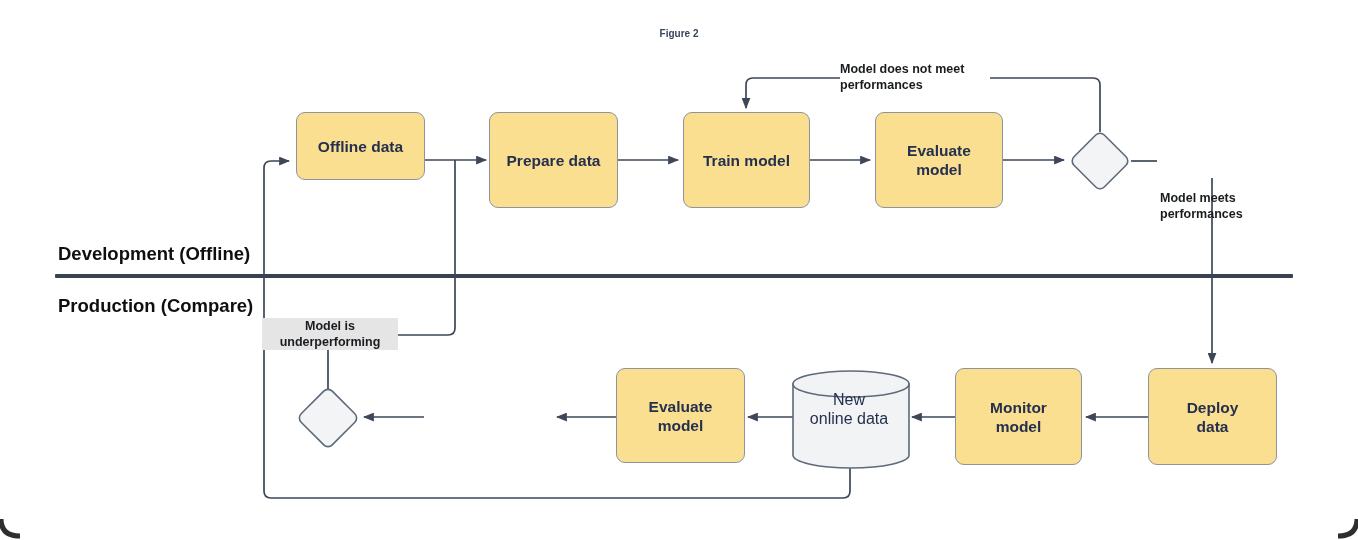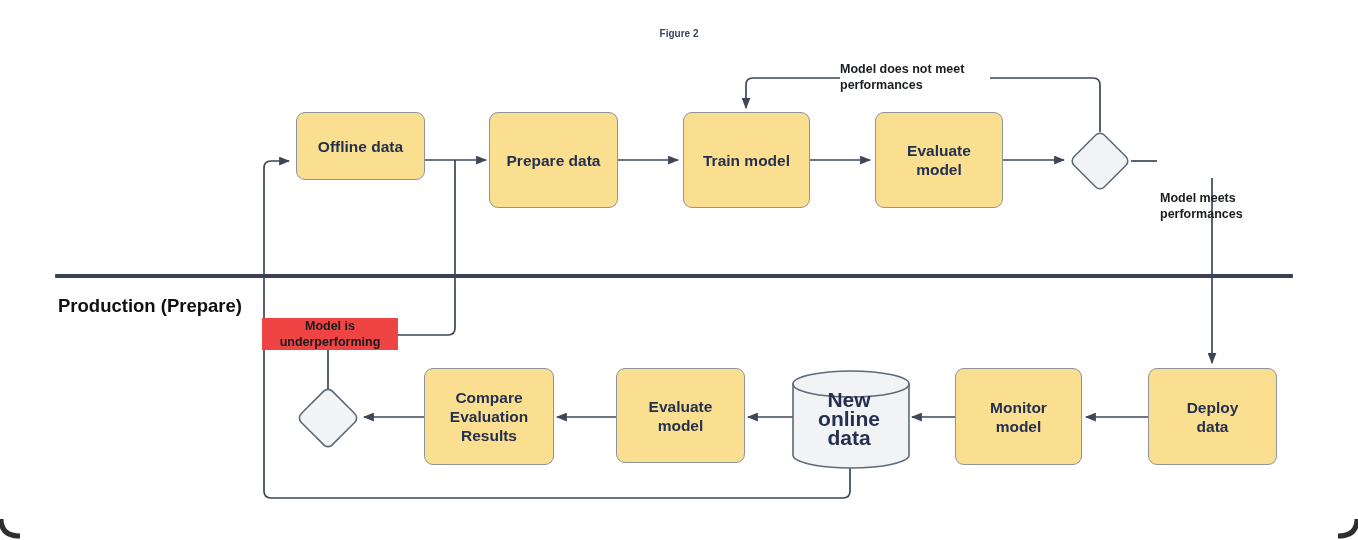--- a/index.html
+++ b/index.html
@@ -21,28 +21,28 @@
   .shape { fill:#f3f4f6; stroke:#5e6a7a; stroke-width:1.6; }
   .db    { fill:#f1f3f5; stroke:#5e6a7a; stroke-width:1.6; }
 
   .node { position:absolute; box-sizing:border-box; background:#FBDF90;
     border:1.6px solid #8f949b; border-radius:9px; color:#24304e;
     font-weight:bold; font-size:15.5px; line-height:19px;
     display:flex; align-items:center; justify-content:center;
     text-align:center; white-space:pre-line; }
 
   .cyl-label { position:absolute; left:795px; top:390px; width:108px;
-    color:#24304e; font-weight:bold; font-size:21px; line-height:19px;
+    color:#24304e; font-weight:normal; font-size:16px; line-height:19px;
     text-align:center; white-space:pre-line; }
 
   .edge-label { position:absolute; font-weight:bold; font-size:12.5px; line-height:16px;
     color:#191c1f; white-space:pre-line; }
   .edge-label.not-meet { left:840px; top:61px; width:150px; text-align:left; background:#ffffff; }
   .edge-label.meets { left:1160px; top:142px; width:110px; text-align:left;margin-top:48px; }
-  .edge-label.underperf { left:262px; top:318px; width:136px; text-align:center; background:#ef4444; }
+  .edge-label.underperf { left:262px; top:318px; width:136px; text-align:center; background:#e5e5e5; }
 
   #corner-svg { position:absolute; left:0; top:0; width:1358px; height:540px; pointer-events:none; }
   .corner { fill:none; stroke:#2e2e2e; stroke-width:5; }
 </style>
 </head>
 <body>
 
 <div id="canvas">
 
   <div class="divider"></div>
@@ -88,35 +88,33 @@
   <div class="node" style="left:683px; top:112px; width:127px; height:96px;">Train model</div>
   <div class="node" style="left:875px; top:112px; width:128px; height:96px;">Evaluate
 model</div>
 
   <div class="node" style="left:1148px; top:368px; width:129px; height:97px;">Deploy
 data</div>
   <div class="node" style="left:955px; top:368px; width:127px; height:97px;">Monitor
 model</div>
   <div class="node" style="left:616px; top:368px; width:129px; height:95px;">Evaluate
 model</div>
-  <div class="node" style="left:424px; top:368px; width:130px; height:97px;">Compare
-Evaluation
-Results</div>
 
   <div class="cyl-label">New
 online data</div>
 
   <div class="edge-label not-meet">Model does not meet
 performances</div>
   <div class="edge-label meets">Model meets
 performances</div>
   <div class="edge-label underperf">Model is
 underperforming</div>
 
   <div class="figure-title">Figure 2</div>
-  <div class="lane-label prod">Production (Prepare)</div>
+  <div class="lane-label dev">Development (Offline)</div>
+  <div class="lane-label prod">Production (Compare)</div>
 
   <svg id="corner-svg" viewBox="0 0 1358 540">
     <path class="corner" d="M 1 519 Q 1 536 20 536"></path>
     <path class="corner" d="M 1338 536 Q 1357 536 1357 519"></path>
   </svg>
 
 </div>
 
 </body></html>

